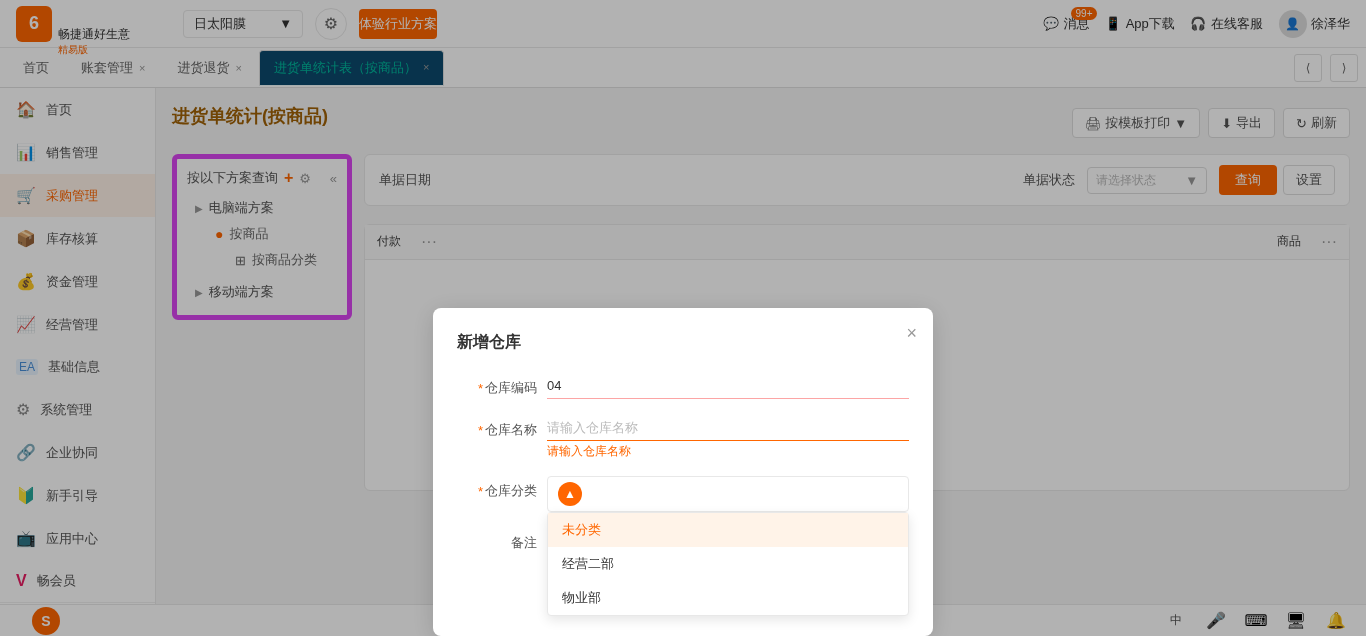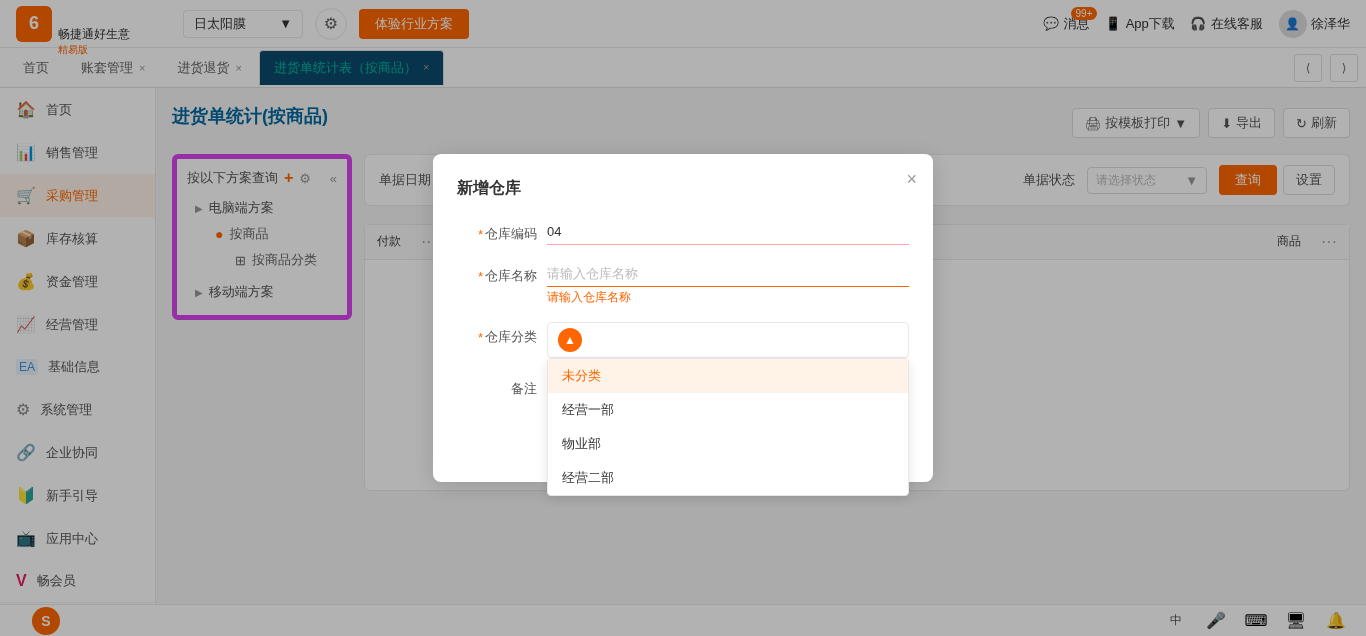--- a/index.html
+++ b/index.html
@@ -30,21 +30,21 @@
     }
     .store-selector span { color: #333; font-size: 13px; }
     .chevron-down { color: #999; font-size: 10px; margin-left: auto; }
     .gear-btn {
       width: 32px; height: 32px; border-radius: 50%;
       border: 1px solid #e8e8e8; display: flex; align-items: center;
       justify-content: center; cursor: pointer; color: #666; font-size: 16px;
     }
     .trial-btn {
       background: #f60; color: #fff; border: none; border-radius: 4px;
-      padding: 6px 16px; cursor: pointer; font-size: 13px;
+      padding: 6px 0; cursor: pointer; font-size: 13px;
     }
     .top-right {
       margin-left: auto; display: flex; align-items: center; gap: 16px;
     }
     .top-right-item {
       display: flex; align-items: center; gap: 4px;
       color: #333; font-size: 13px; cursor: pointer; position: relative;
     }
     .badge {
       background: #f60; color: #fff; border-radius: 10px;
@@ -110,21 +110,21 @@
     }
     .sidebar-toggle-btn {
       font-size: 14px; color: #888; cursor: pointer;
     }
 
     
     .content-area {
       flex: 1; padding: 16px; position: relative; overflow: hidden;
     }
     .page-title {
-      font-size: 18px; font-weight: bold; color: #0369a1; margin-bottom: 14px;
+      font-size: 18px; font-weight: bold; color: #a16207; margin-bottom: 14px;
     }
     .btn-orange {
       background: #f60; color: #fff; border: none; border-radius: 4px;
       padding: 6px 16px; cursor: pointer; font-size: 13px;
     }
     .btn-outline {
       background: #fff; border: 1px solid #ddd; border-radius: 4px;
       padding: 5px 12px; cursor: pointer; font-size: 13px; color: #555;
       display: flex; align-items: center; gap: 4px;
     }
@@ -136,21 +136,21 @@
     .tree-arrow { color: #999; font-size: 10px; }
     .tree-sub {
       margin-left: 20px;
     }
     .tree-sub .tree-item { color: #666; }
 
     
     .overlay {
       position: fixed; top: 0; left: 0; right: 0; bottom: 0;
       background: rgba(0,0,0,0.3); z-index: 100;
-      display: flex; align-items: center; justify-content: center;
+      display: flex; align-items: flex-end; justify-content: center;
     }
 
     
     .dialog {
       background: #fff; border-radius: 8px;
       box-shadow: 0 4px 24px rgba(0,0,0,0.15);
       width: 500px; padding: 24px; position: relative;
     }
     .dialog-title {
       font-size: 16px; font-weight: bold; color: #333;
@@ -492,23 +492,22 @@
         <span class="required-star">*</span>
         <span>仓库分类</span>
       </div>
       <div class="category-field">
         <div class="category-input-wrap">
           <div class="category-toggle">▲</div>
         </div>
 
         <div class="dropdown-list">
           <div class="dropdown-item selected">未分类</div>
-          <div class="dropdown-item">经营一部</div>
+          <div class="dropdown-item">经营二部</div>
           <div class="dropdown-item">物业部</div>
-          <div class="dropdown-item">经营二部</div>
         </div>
       </div>
     </div>
 
     <div class="form-row">
       <div class="form-label">
         <span>备注</span>
       </div>
       <input class="notes-input" type="text" placeholder="" style="">
     </div>

